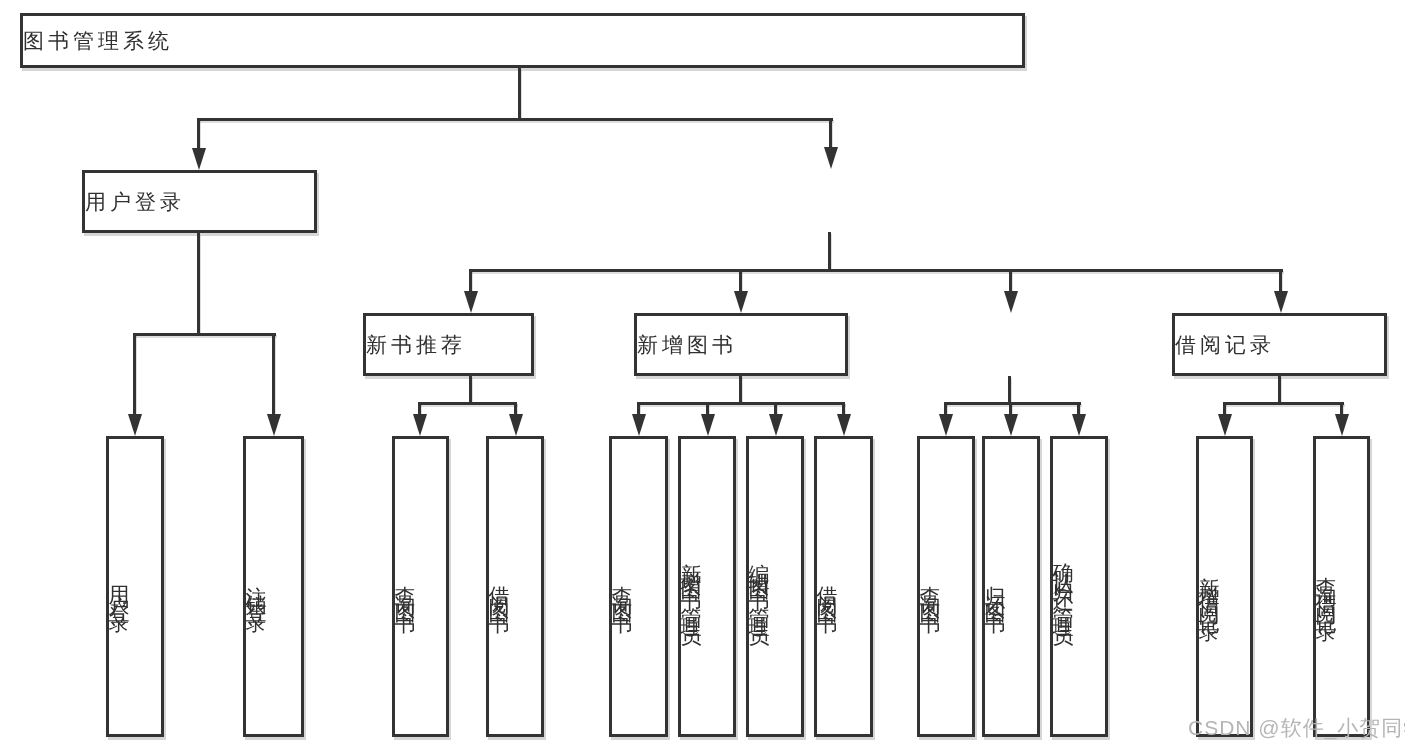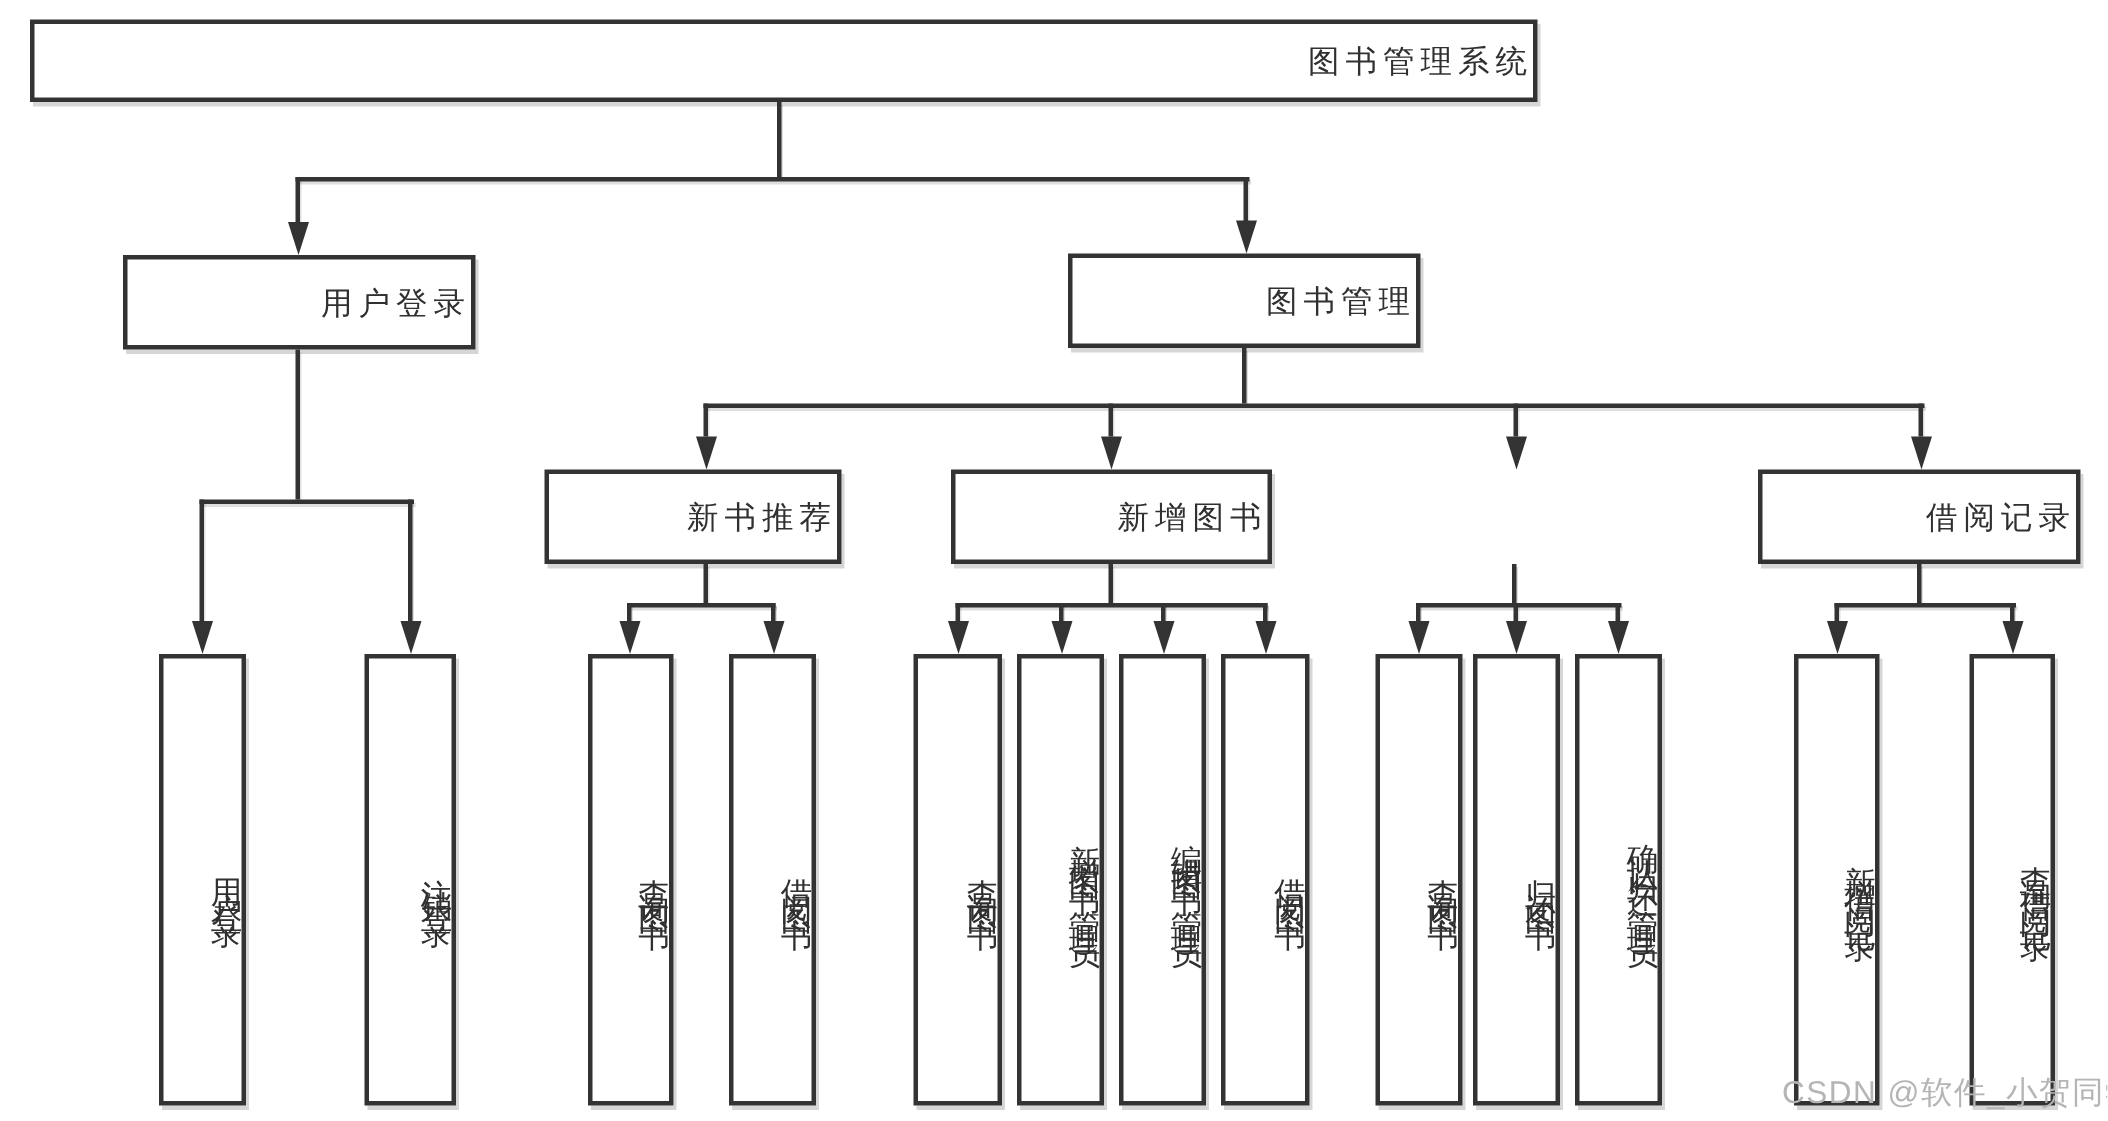--- a/index.html
+++ b/index.html
@@ -8,21 +8,21 @@
     width:1405px;height:747px;
     background:#ffffff;
     font-family:"Liberation Sans","DejaVu Sans",sans-serif;
     overflow:hidden;
   }
   .node{
     position:absolute;
     box-sizing:border-box;
     border:3px solid #333333;
     background:#ffffff;
-    display:flex;align-items:center;justify-content:flex-end;
+    display:flex;align-items:center;justify-content:flex-start;
     color:#303030;
     box-shadow:2px 3px 0 rgba(0,0,0,0.16);
   }
   .node.h{font-size:21px;letter-spacing:4px;}
   .node.h span{white-space:nowrap;}
   .node.v span{
     writing-mode:vertical-lr;
     text-orientation:mixed;
     font-size:21px;
     letter-spacing:9px;
@@ -56,25 +56,22 @@
 
 <div class="canvas">
 
   <div class="node h" style="left:20px;top:13px;width:1005px;height:55px">
     <span>图书管理系统</span>
   </div>
 
   <div class="node h" style="left:82px;top:170px;width:235px;height:63px">
     <span>用户登录</span>
   </div>
-  <div class="node h" style="left:712px;top:169px;width:235px;height:63px">
-    <span>图书管理</span>
-  </div>
 
-  <div class="node h" style="left:363px;top:313px;width:198px;height:63px">
+  <div class="node h" style="left:363px;top:313px;width:171px;height:63px">
     <span>新书推荐</span>
   </div>
   <div class="node h" style="left:634px;top:313px;width:214px;height:63px">
     <span>新增图书</span>
   </div>
   <div class="node h" style="left:1172px;top:313px;width:215px;height:63px">
     <span>借阅记录</span>
   </div>
 
   <div class="node v" style="left:106px;top:436px;width:58px;height:301px">

